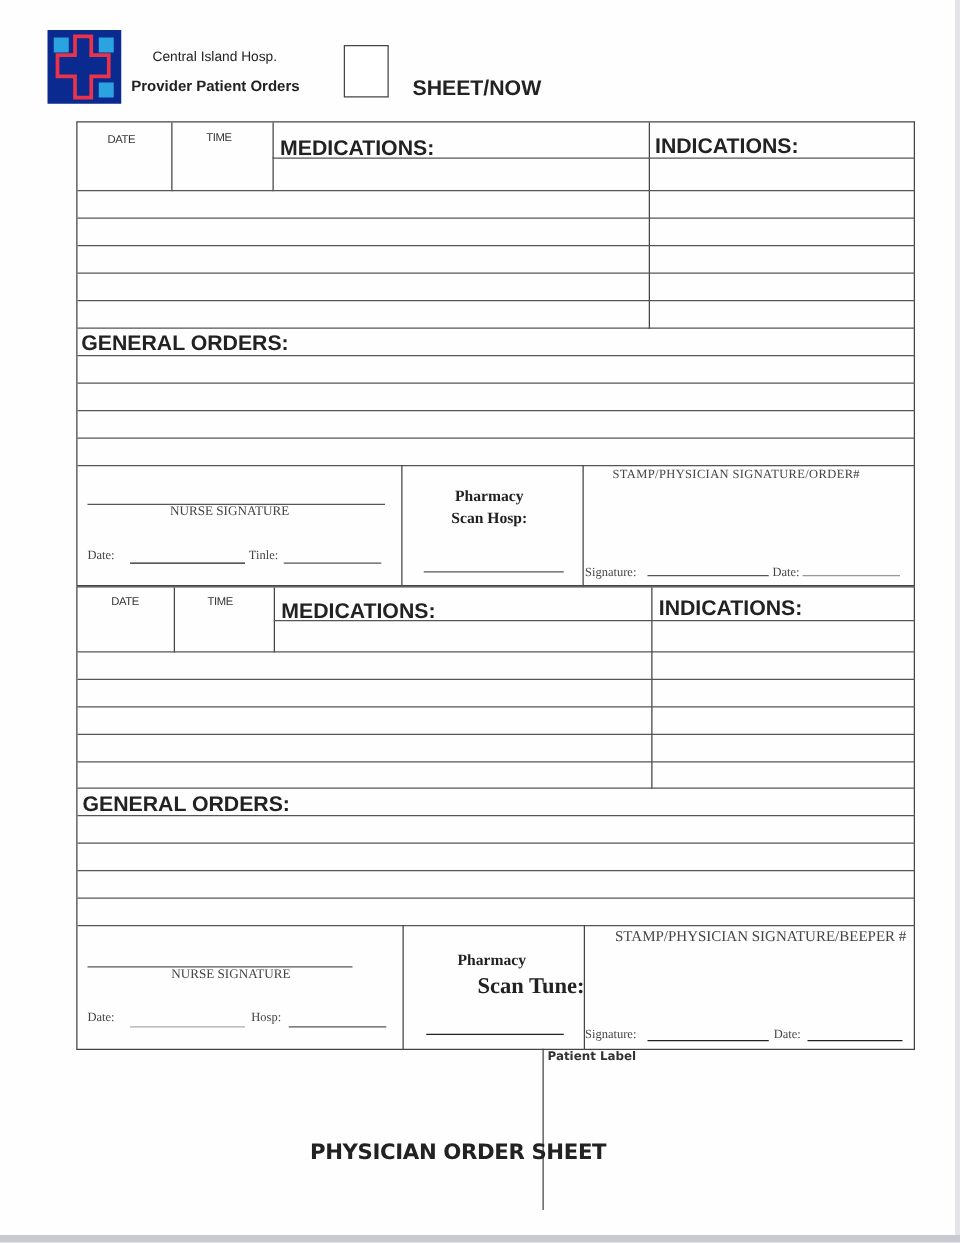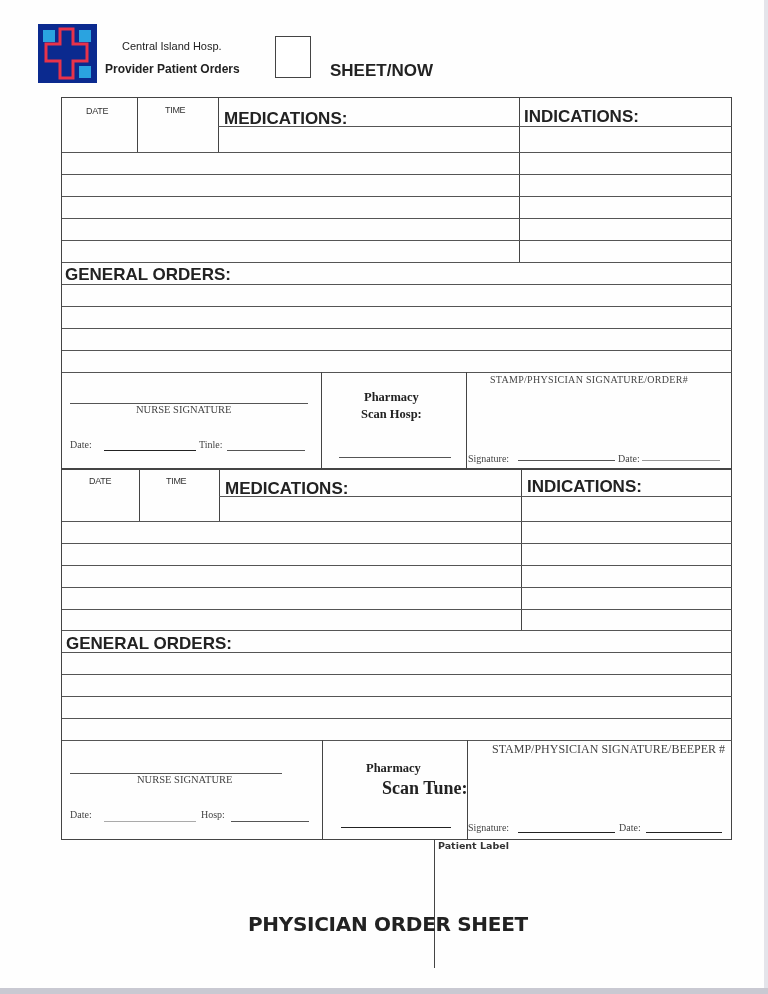--- a/index.html
+++ b/index.html
@@ -44,21 +44,21 @@
   .section { position: absolute; left: 61px; width: 671px; border: 1.5px solid #444; box-sizing: border-box; }
   .hline { position: absolute; height: 0; border-top: 1.5px solid #555; }
   .vline { position: absolute; width: 0; border-left: 1.5px solid #444; }
   .lbl-small { position: absolute; font-size: 9px; color: #333; letter-spacing: -0.3px; }
   .lbl-head { position: absolute; font-size: 17px; font-weight: bold; color: #222; }
   .serif { font-family: "Liberation Serif", serif; }
   .txt { position: absolute; white-space: nowrap; }
   .uline { position: absolute; height: 0; border-top: 1px solid #555; }
   .footer-title {
     position: absolute; left: 248px; top: 912px;
-    font-family: "DejaVu Sans", sans-serif; font-size: 20px; font-weight: bold;
+    font-family: "DejaVu Sans", sans-serif; font-size: 17px; font-weight: bold;
     color: #222; letter-spacing: -0.3px;
   }
   .patient-label {
     position: absolute; left: 438px; top: 840px; font-size: 9.5px; font-weight: bold; color: #333;
     font-family: "DejaVu Sans", sans-serif;
   }
 </style>
 </head>
 <body>
 

